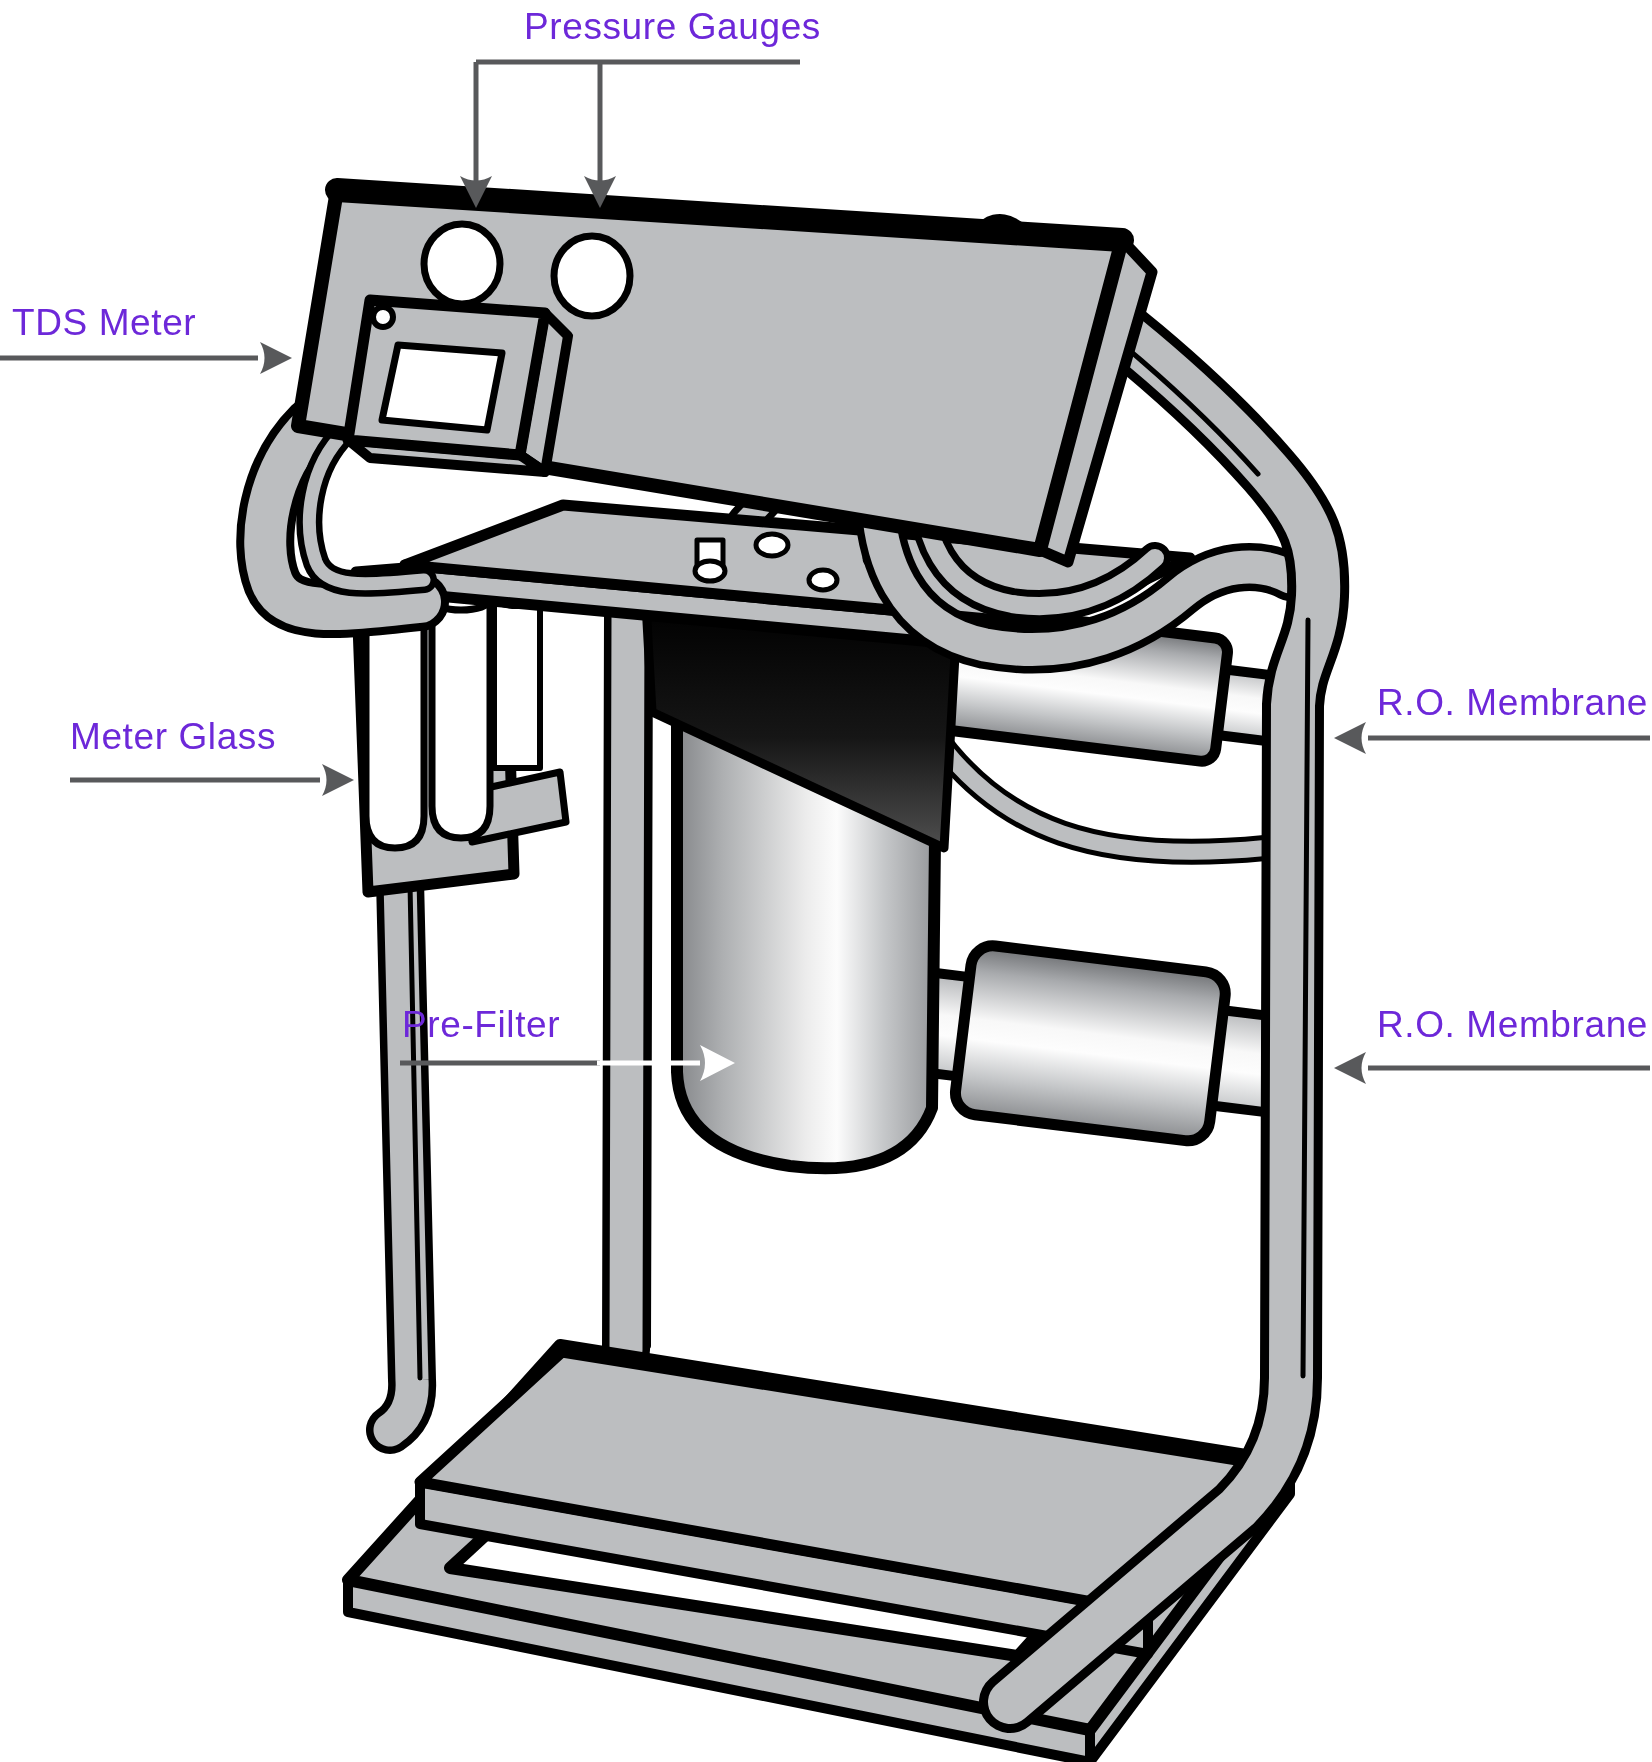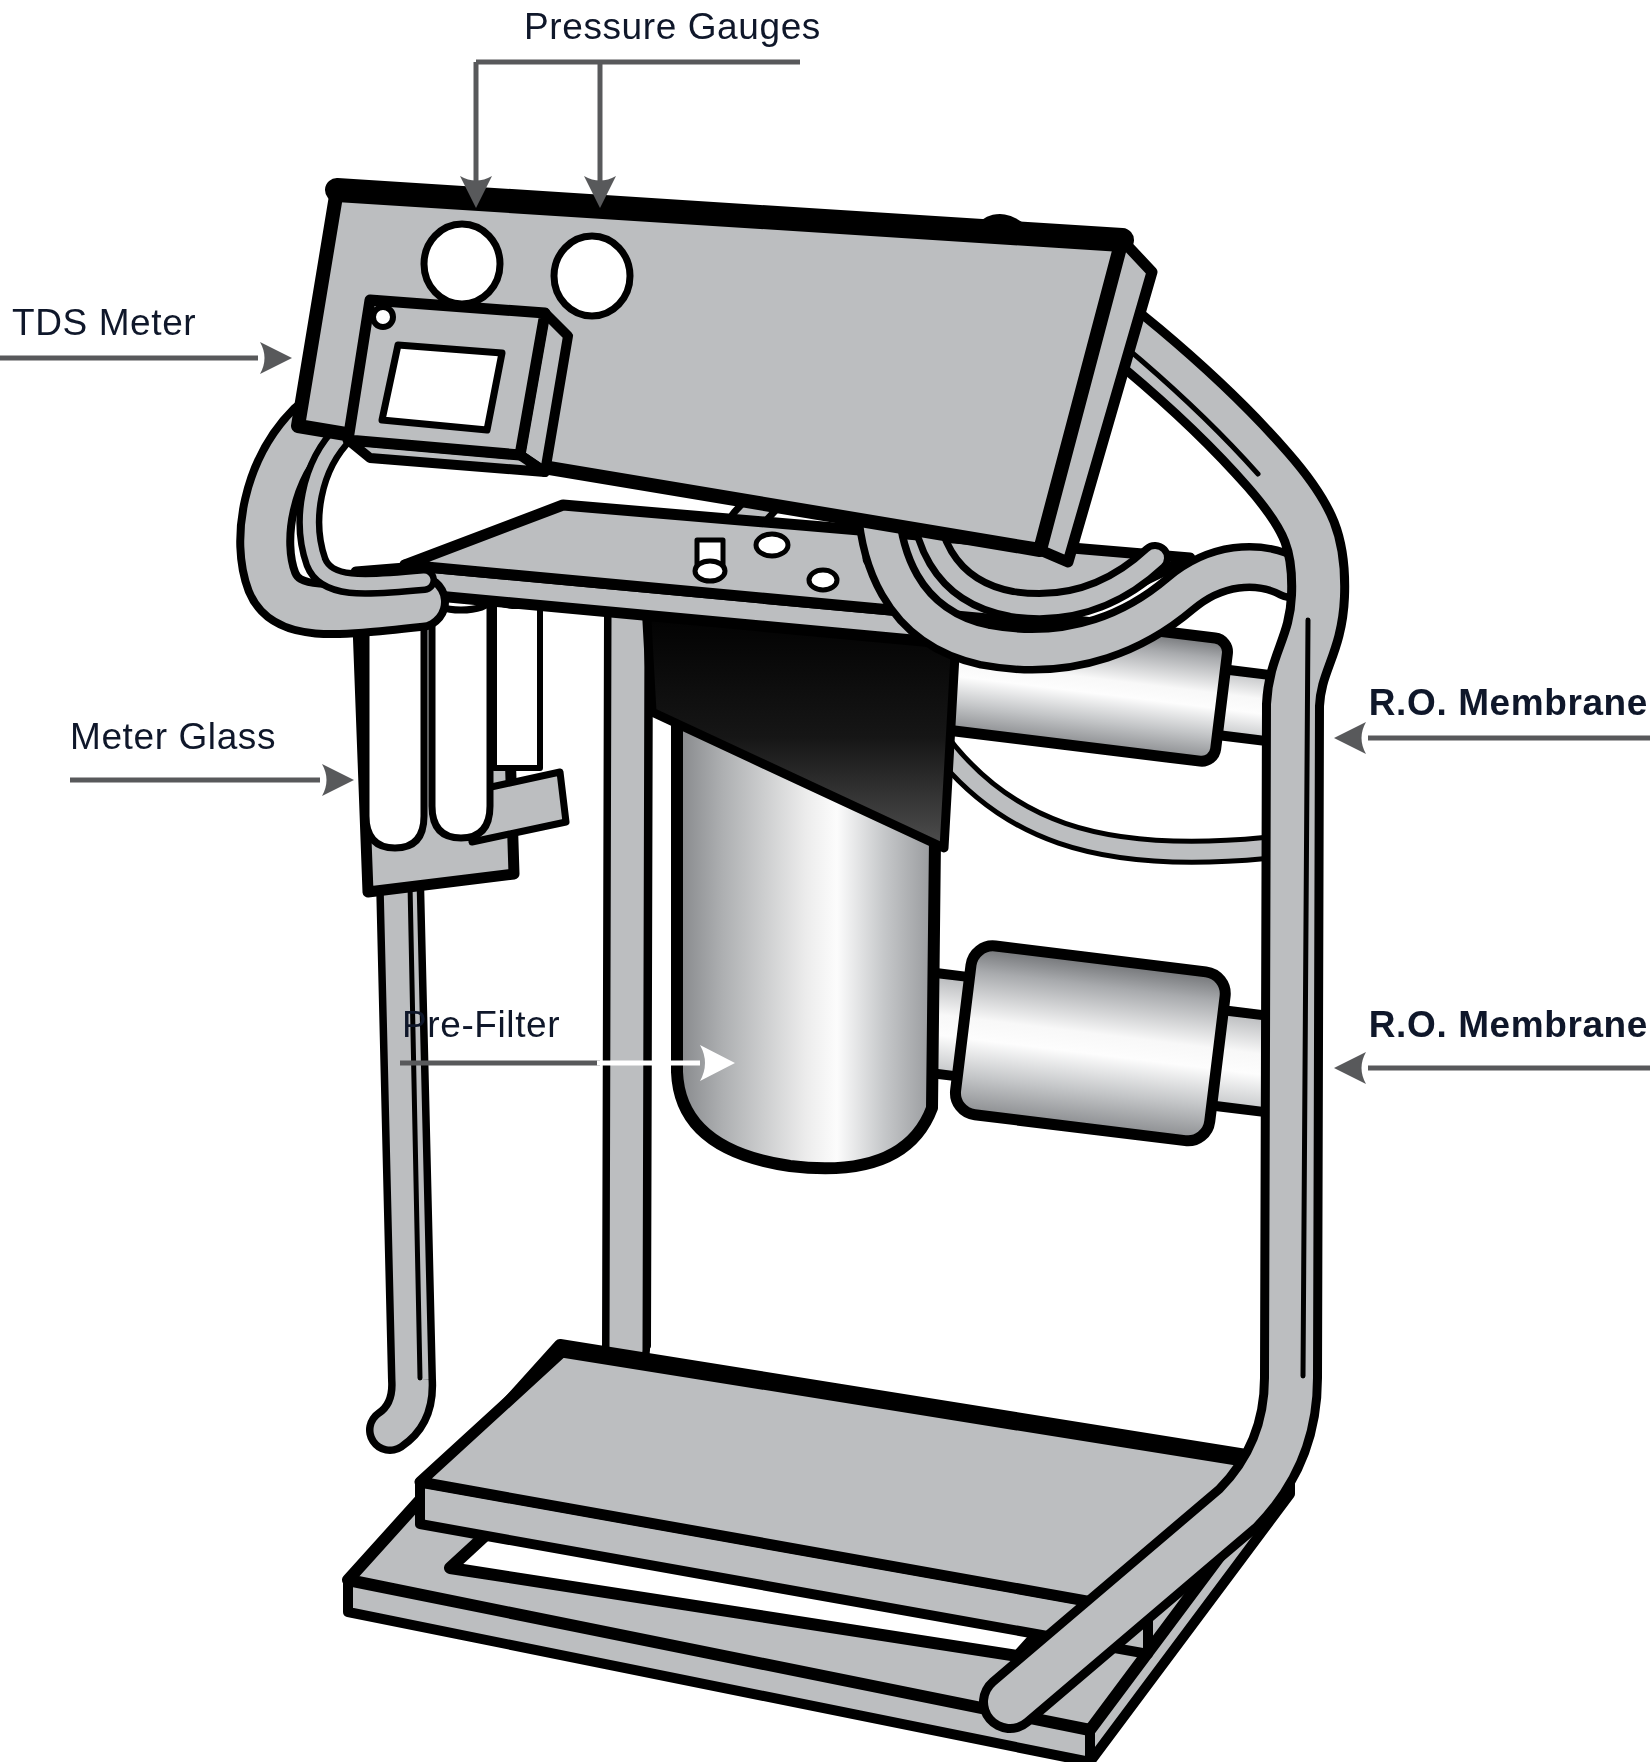--- a/index.html
+++ b/index.html
@@ -6,28 +6,28 @@
   #stage{
     position:relative;
     width:1652px;height:1762px;
     background:#ffffff;
     font-family:"Liberation Sans", sans-serif;
     overflow:hidden;
   }
   #stage svg{position:absolute;left:0;top:0;}
   .diagram-label{
     position:absolute;
-    color:#0f172a;
+    color:#6d28d9;
     font-size:37px;
     letter-spacing:0.6px;
     white-space:nowrap;
     line-height:1;
     user-select:none;
   }
-  .right-align{text-align:left;font-weight:bold;}
+  .right-align{text-align:left;}
 </style>
 </head>
 <body>
 
 <div id="stage">
 
 <svg width="1652" height="1762" viewBox="0 0 1652 1762">
   <defs>
     <linearGradient id="capGrad" x1="0" y1="0" x2="0" y2="1">
       <stop offset="0" stop-color="#000000"></stop>

